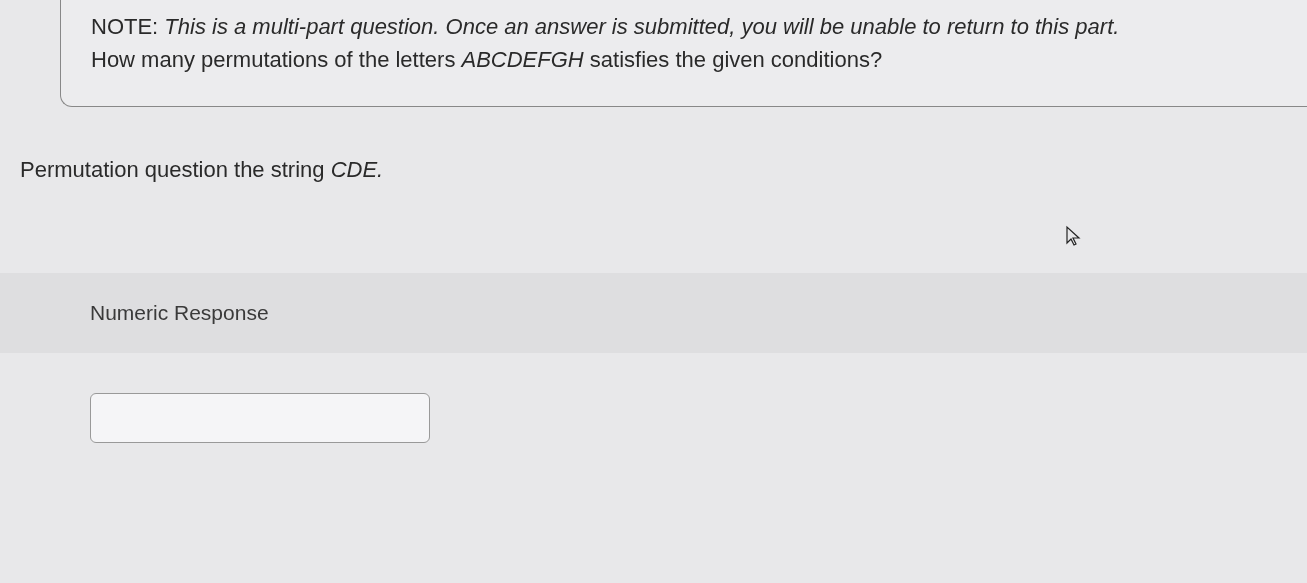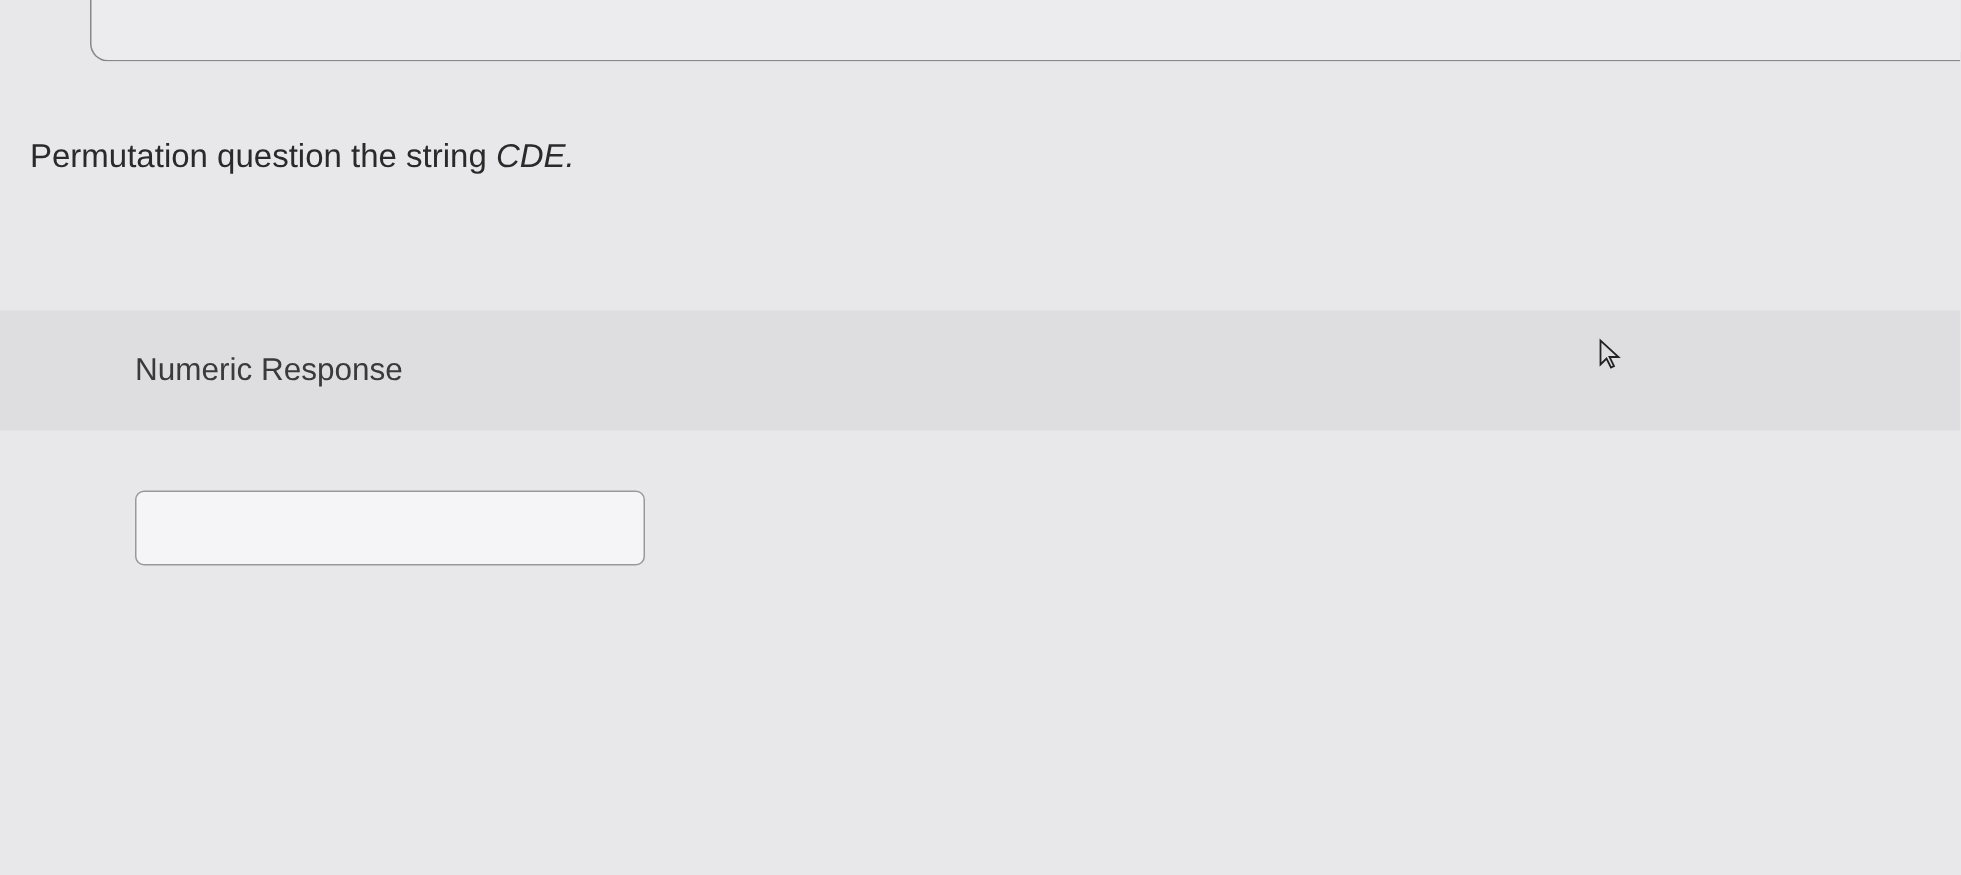--- a/index.html
+++ b/index.html
@@ -78,20 +78,26 @@
       left: 1065px;
       font-size: 20px;
       color: #222;
       pointer-events: none;
     }
   </style>
 </head>
 <body>
 
 <div class="note-box">
+  <div class="note-line">
+    <span class="note-prefix">NOTE: </span><span class="note-italic">This is a multi-part question. Once an answer is submitted, you will be unable to return to this part.</span>
+  </div>
+  <div class="question-line">
+    <span>How many permutations of the letters </span><span class="letters-italic">ABCDEFGH</span><span> satisfies the given conditions?</span>
+  </div>
 </div>
 
 <div class="condition-text">
   <span>Permutation question the string </span><span class="condition-italic">CDE.</span>
 </div>
 
 <div class="cursor-icon">
   <svg width="18" height="22" viewBox="0 0 18 22">
     <path d="M2 2 L2 18 L6 14 L9 20 L11 19 L8 13 L14 13 Z" fill="none" stroke="#222" stroke-width="1.2"></path>
   </svg>

